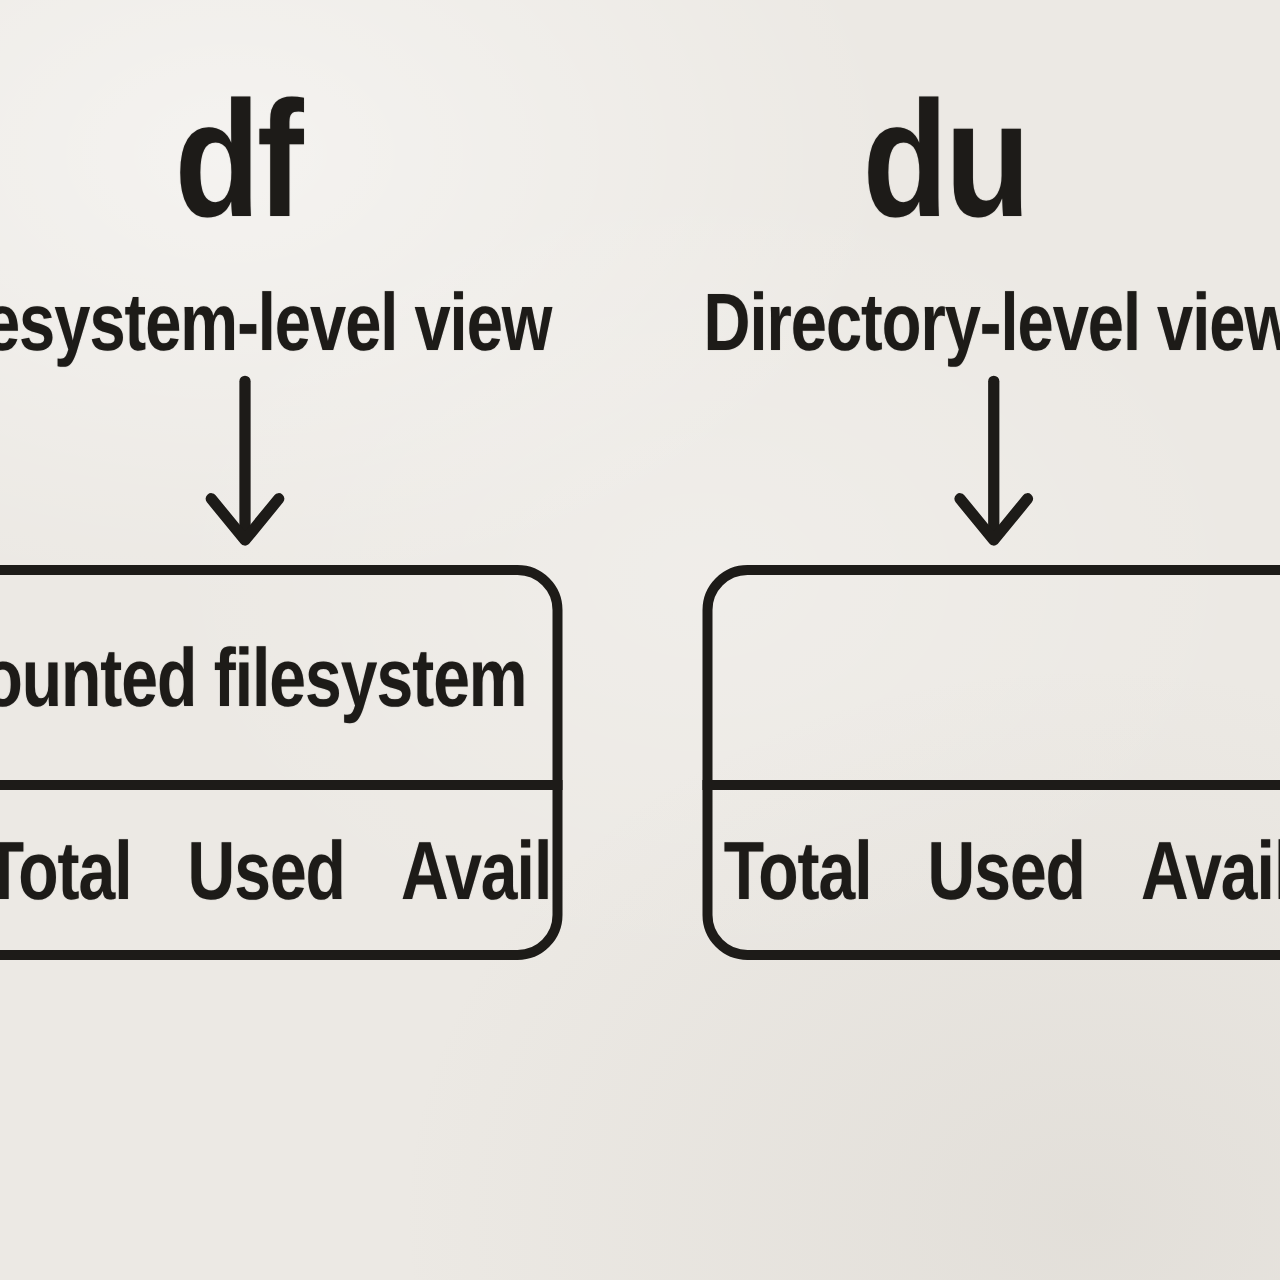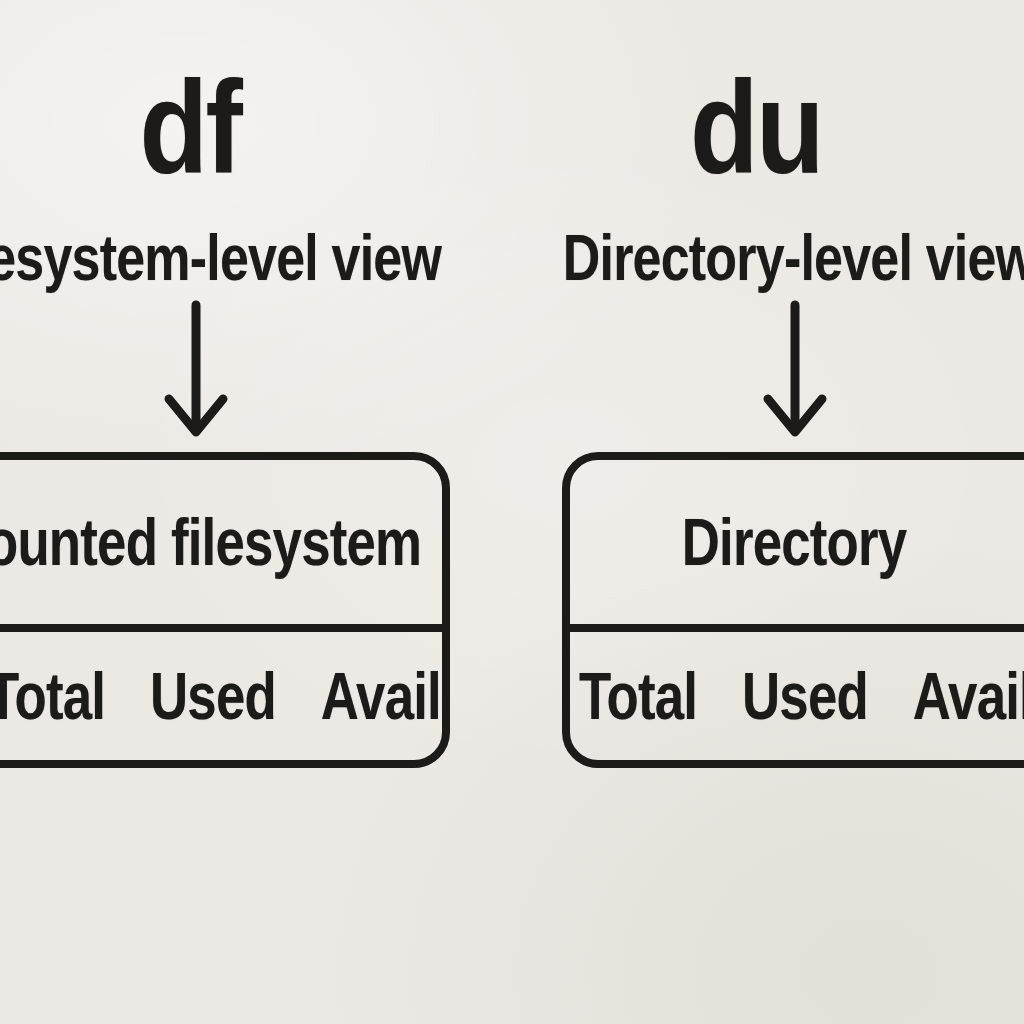--- a/index.html
+++ b/index.html
@@ -144,23 +144,20 @@
     <div class="center-anchor view-label soft" style="left:799px; top:225px;">
       <span class="scale80">Directory-level view</span>
     </div>
 
     <svg class="arrow-svg" style="left:755px; top:298px;" width="80" height="145" viewBox="0 0 80 145">
       <path d="M40 7 L40 126" stroke="#1d1b18" stroke-width="9" fill="none" stroke-linecap="round"></path>
       <path d="M13 101 L40 134 L67 101" stroke="#1d1b18" stroke-width="9" fill="none" stroke-linecap="round" stroke-linejoin="round"></path>
     </svg>
 
     <div class="panel-box" id="right-box">
-      <div class="box-header-row" style="left:224px;">
-        <span class="box-text scale80 soft">Directory</span>
-      </div>
       <div class="box-divider"></div>
       <div class="box-metrics-row" style="left:236px;">
         <span class="box-text scale80 soft metrics-flex">
           <span>Total</span>
           <span>Used</span>
           <span>Avail</span>
         </span>
       </div>
     </div>
   </div>

